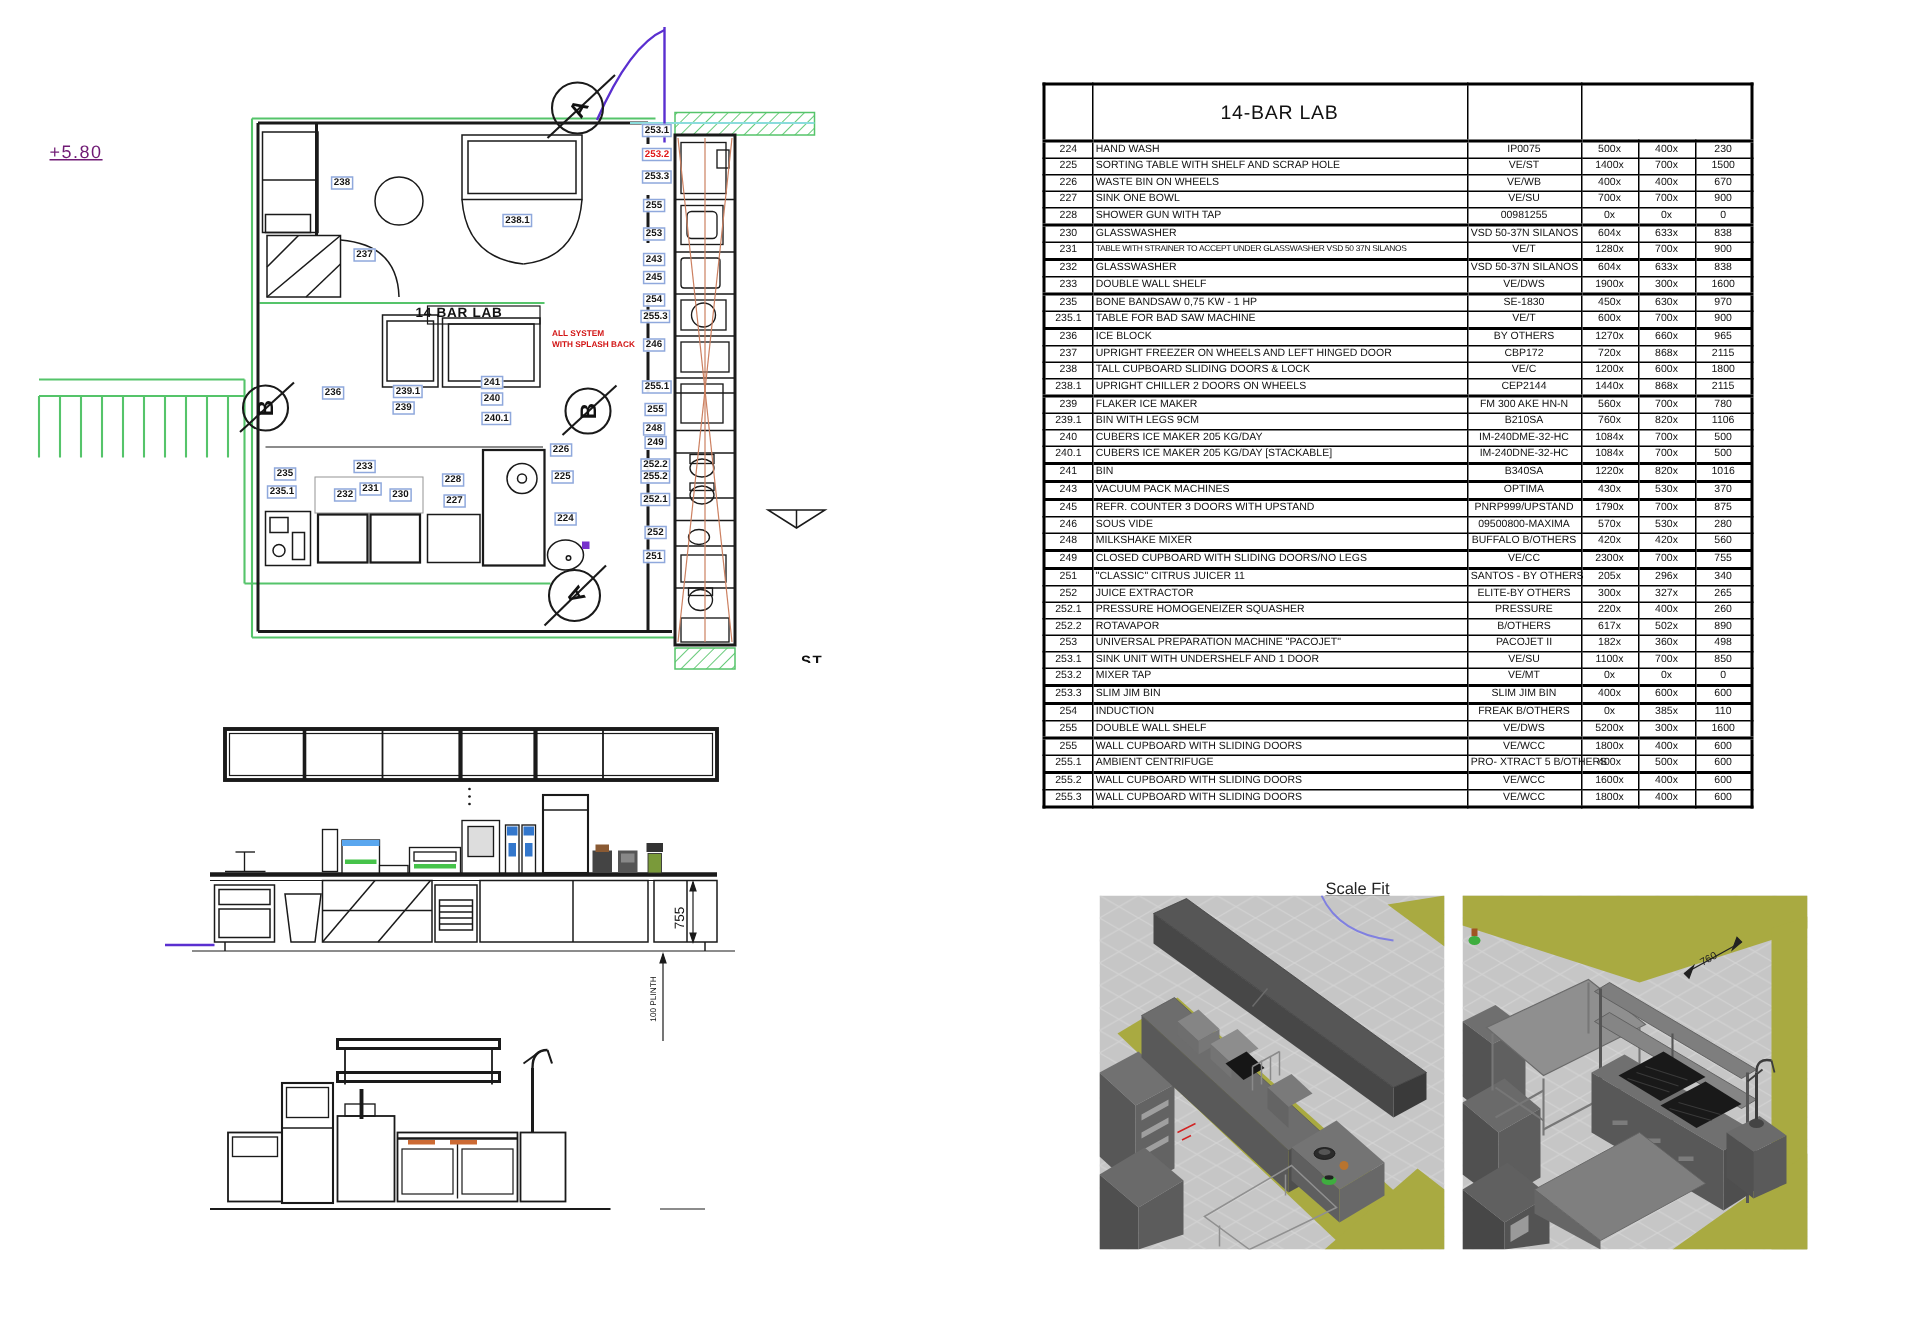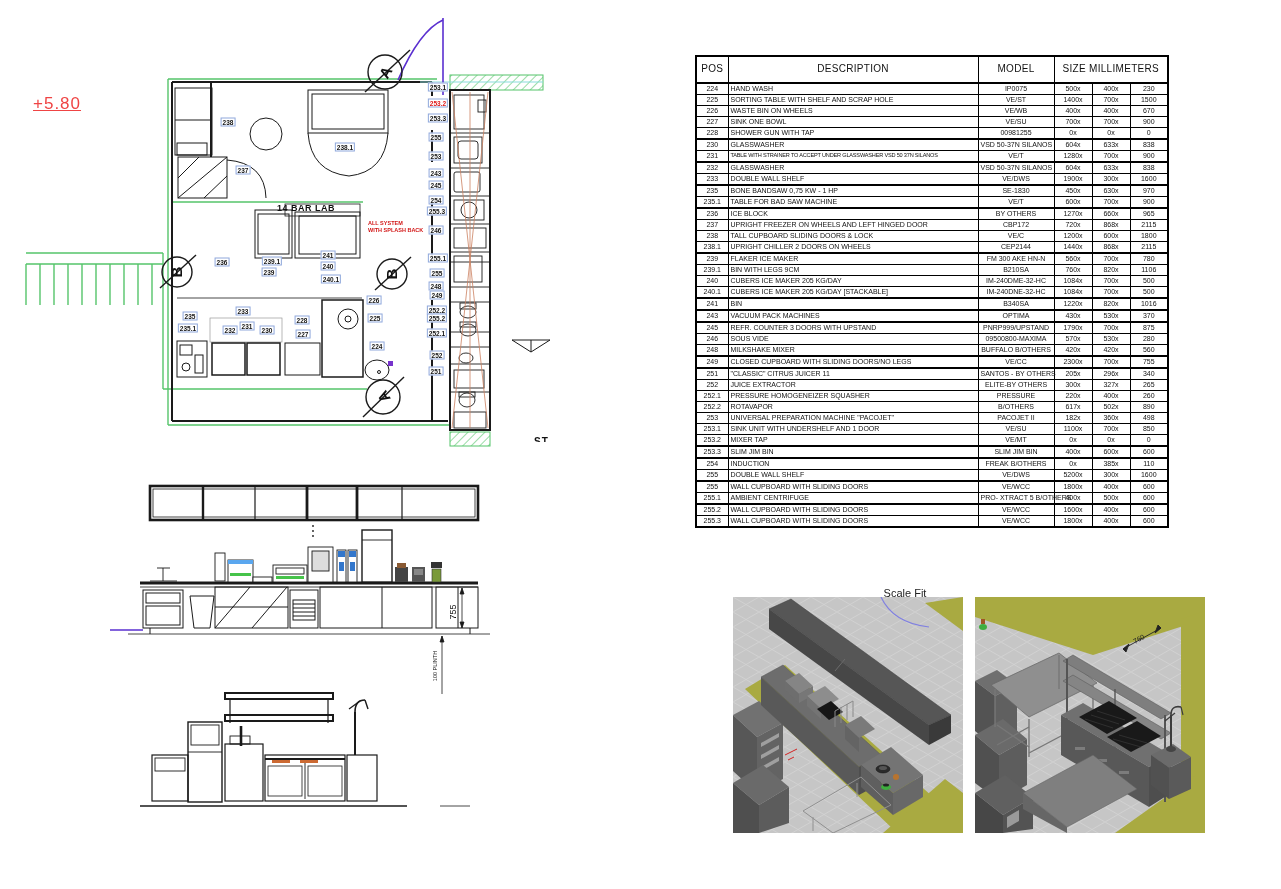--- a/index.html
+++ b/index.html
@@ -4,21 +4,21 @@
 <style>
   html,body{margin:0;padding:0;background:#fff;}
   .page{position:relative;width:1281px;height:889px;background:#ffffff;overflow:hidden;
         font-family:"Liberation Sans",sans-serif;color:#111;}
   .abs{position:absolute;}
   
   .plan-label{position:absolute;transform:translate(-50%,-50%);font-size:6.5px;font-weight:bold;
      line-height:7px;border:1px solid #8fa8dc;background:rgba(255,255,255,.92);padding:0 1px;
      white-space:nowrap;color:#151515;}
   .plan-label.red{color:#e01818;}
-  .level-marker{left:33px;top:94px;font-size:17px;letter-spacing:1px;color:#ef4444;text-decoration:underline;}
+  .level-marker{left:33px;top:94px;font-size:12px;letter-spacing:1px;color:#701a75;text-decoration:underline;}
   .plan-title{left:267px;top:203px;width:78px;text-align:center;font-size:9px;font-weight:bold;
      letter-spacing:.5px;color:#111;}
   .red-note{left:368px;top:220px;font-size:5.5px;font-weight:bold;color:#d21414;line-height:6.5px;
      white-space:nowrap;}
   .clipped-text{left:534px;top:436px;font-size:10px;font-weight:bold;height:6px;overflow:hidden;
      letter-spacing:1px;}
   .scale-fit{left:870px;top:587px;width:70px;text-align:center;font-size:11px;color:#222;
      text-decoration:underline;}
   
   .sched{left:695px;top:55px;}
@@ -362,25 +362,25 @@
     <table class="equip">
       <colgroup>
         <col style="width:32px">
           <col style="width:250px">
           <col style="width:76px">
         <col style="width:38px">
           <col style="width:38px">
           <col style="width:38px">
       </colgroup>
       <thead>
-        <tr class="hdr">
-          <th>POS</th>
-          <th>DESCRIPTION</th>
-          <th>MODEL</th>
-          <th colspan="3">SIZE MILLIMETERS</th>
+        <tr class="title-row">
+          <td></td>
+          <td>14-BAR LAB</td>
+          <td></td>
+          <td colspan="3"></td>
         </tr>
       </thead>
       <tbody>
           <tr class="data-row">
             <td class="c-pos">224</td>
             <td class="c-desc">HAND WASH</td>
             <td class="c-model">IP0075</td>
             <td class="c-s">500x</td>
             <td class="c-s">400x</td>
             <td class="c-s">230</td>

